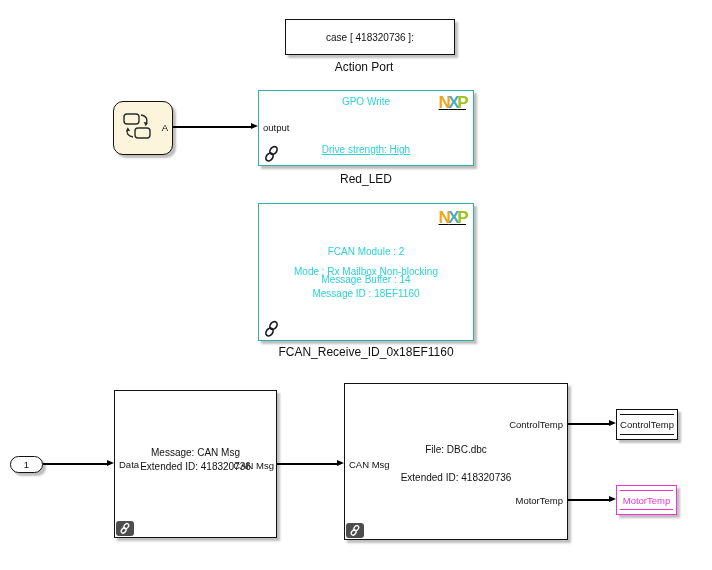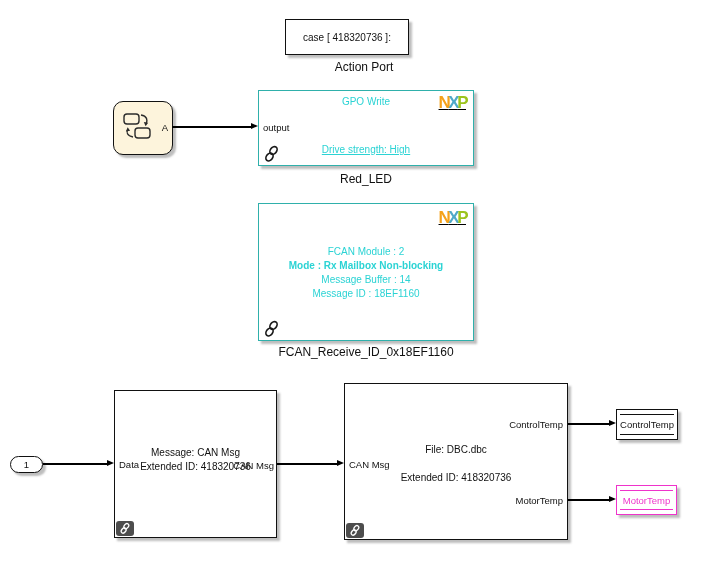--- a/index.html
+++ b/index.html
@@ -28,21 +28,21 @@
          background:var(--badge_bg,#4d4d4d);display:flex;align-items:center;justify-content:center;}
   .tag-line{position:absolute;left:3px;right:3px;height:1px;background:currentColor;}
   .chartblk{position:absolute;background:var(--chart_fill,#fdf4dc);border:1.6px solid #111;
             border-radius:10px;box-sizing:border-box;box-shadow:3px 3px 2px rgba(110,110,110,0.45);}
 </style>
 </head>
 <body>
 
 <div id="canvas">
 
-  <div class="blk center-flex" style="left:285px;top:19px;width:124px;height:36px;">
+  <div class="blk center-flex" style="left:285px;top:19px;width:170px;height:36px;">
     <span class="blk-line" style="position:static;">case [ 418320736 ]:</span>
   </div>
   <div class="name-label" style="left:285px;top:60px;width:158px;">Action Port</div>
 
   <div class="chartblk" style="left:113px;top:101px;width:60px;height:54px;">
     <svg width="36" height="32" viewBox="0 0 36 32" style="position:absolute;left:7px;top:9px;">
       <g fill="none" stroke="#2b2b2b" stroke-width="1.4">
         <rect x="3" y="3" width="15" height="10" rx="3"></rect>
         <rect x="14" y="17" width="15" height="10" rx="3"></rect>
         <path d="M20 4 C26 5 27 9 25 13"></path>
@@ -67,21 +67,21 @@
         <ellipse cx="9.5" cy="5.5" rx="3.1" ry="4.3" transform="rotate(38 9.5 5.5)"></ellipse>
         <ellipse cx="5.5" cy="12" rx="3.1" ry="4.3" transform="rotate(38 5.5 12)"></ellipse>
       </g>
     </svg>
   </div>
   <div class="name-label cyan" style="left:258px;top:172px;width:216px;">Red_LED</div>
 
   <div class="blk teal" style="left:258px;top:203px;width:216px;height:138px;">
     <span class="nxp" style="top:5px;right:7px;"><b class="n">N</b><b class="x">X</b><b class="p">P</b></span>
     <div class="blk-line cyan" style="top:42px;">FCAN Module : 2</div>
-    <div class="blk-line cyan" style="top:56px;font-weight:bold;">Mode : Rx Mailbox Non-blocking</div>
+    <div class="blk-line cyan" style="top:62px;">Mode : Rx Mailbox Non-blocking</div>
     <div class="blk-line cyan" style="top:70px;">Message Buffer : 14</div>
     <div class="blk-line cyan" style="top:84px;">Message ID : 18EF1160</div>
     <svg class="chain" width="15" height="18" viewBox="0 0 15 18">
       <g fill="none" stroke="#1a1a1a" stroke-width="1.7">
         <ellipse cx="9.5" cy="5.5" rx="3.1" ry="4.3" transform="rotate(38 9.5 5.5)"></ellipse>
         <ellipse cx="5.5" cy="12" rx="3.1" ry="4.3" transform="rotate(38 5.5 12)"></ellipse>
       </g>
     </svg>
   </div>
   <div class="name-label cyan" style="left:258px;top:345px;width:216px;">FCAN_Receive_ID_0x18EF1160</div>

